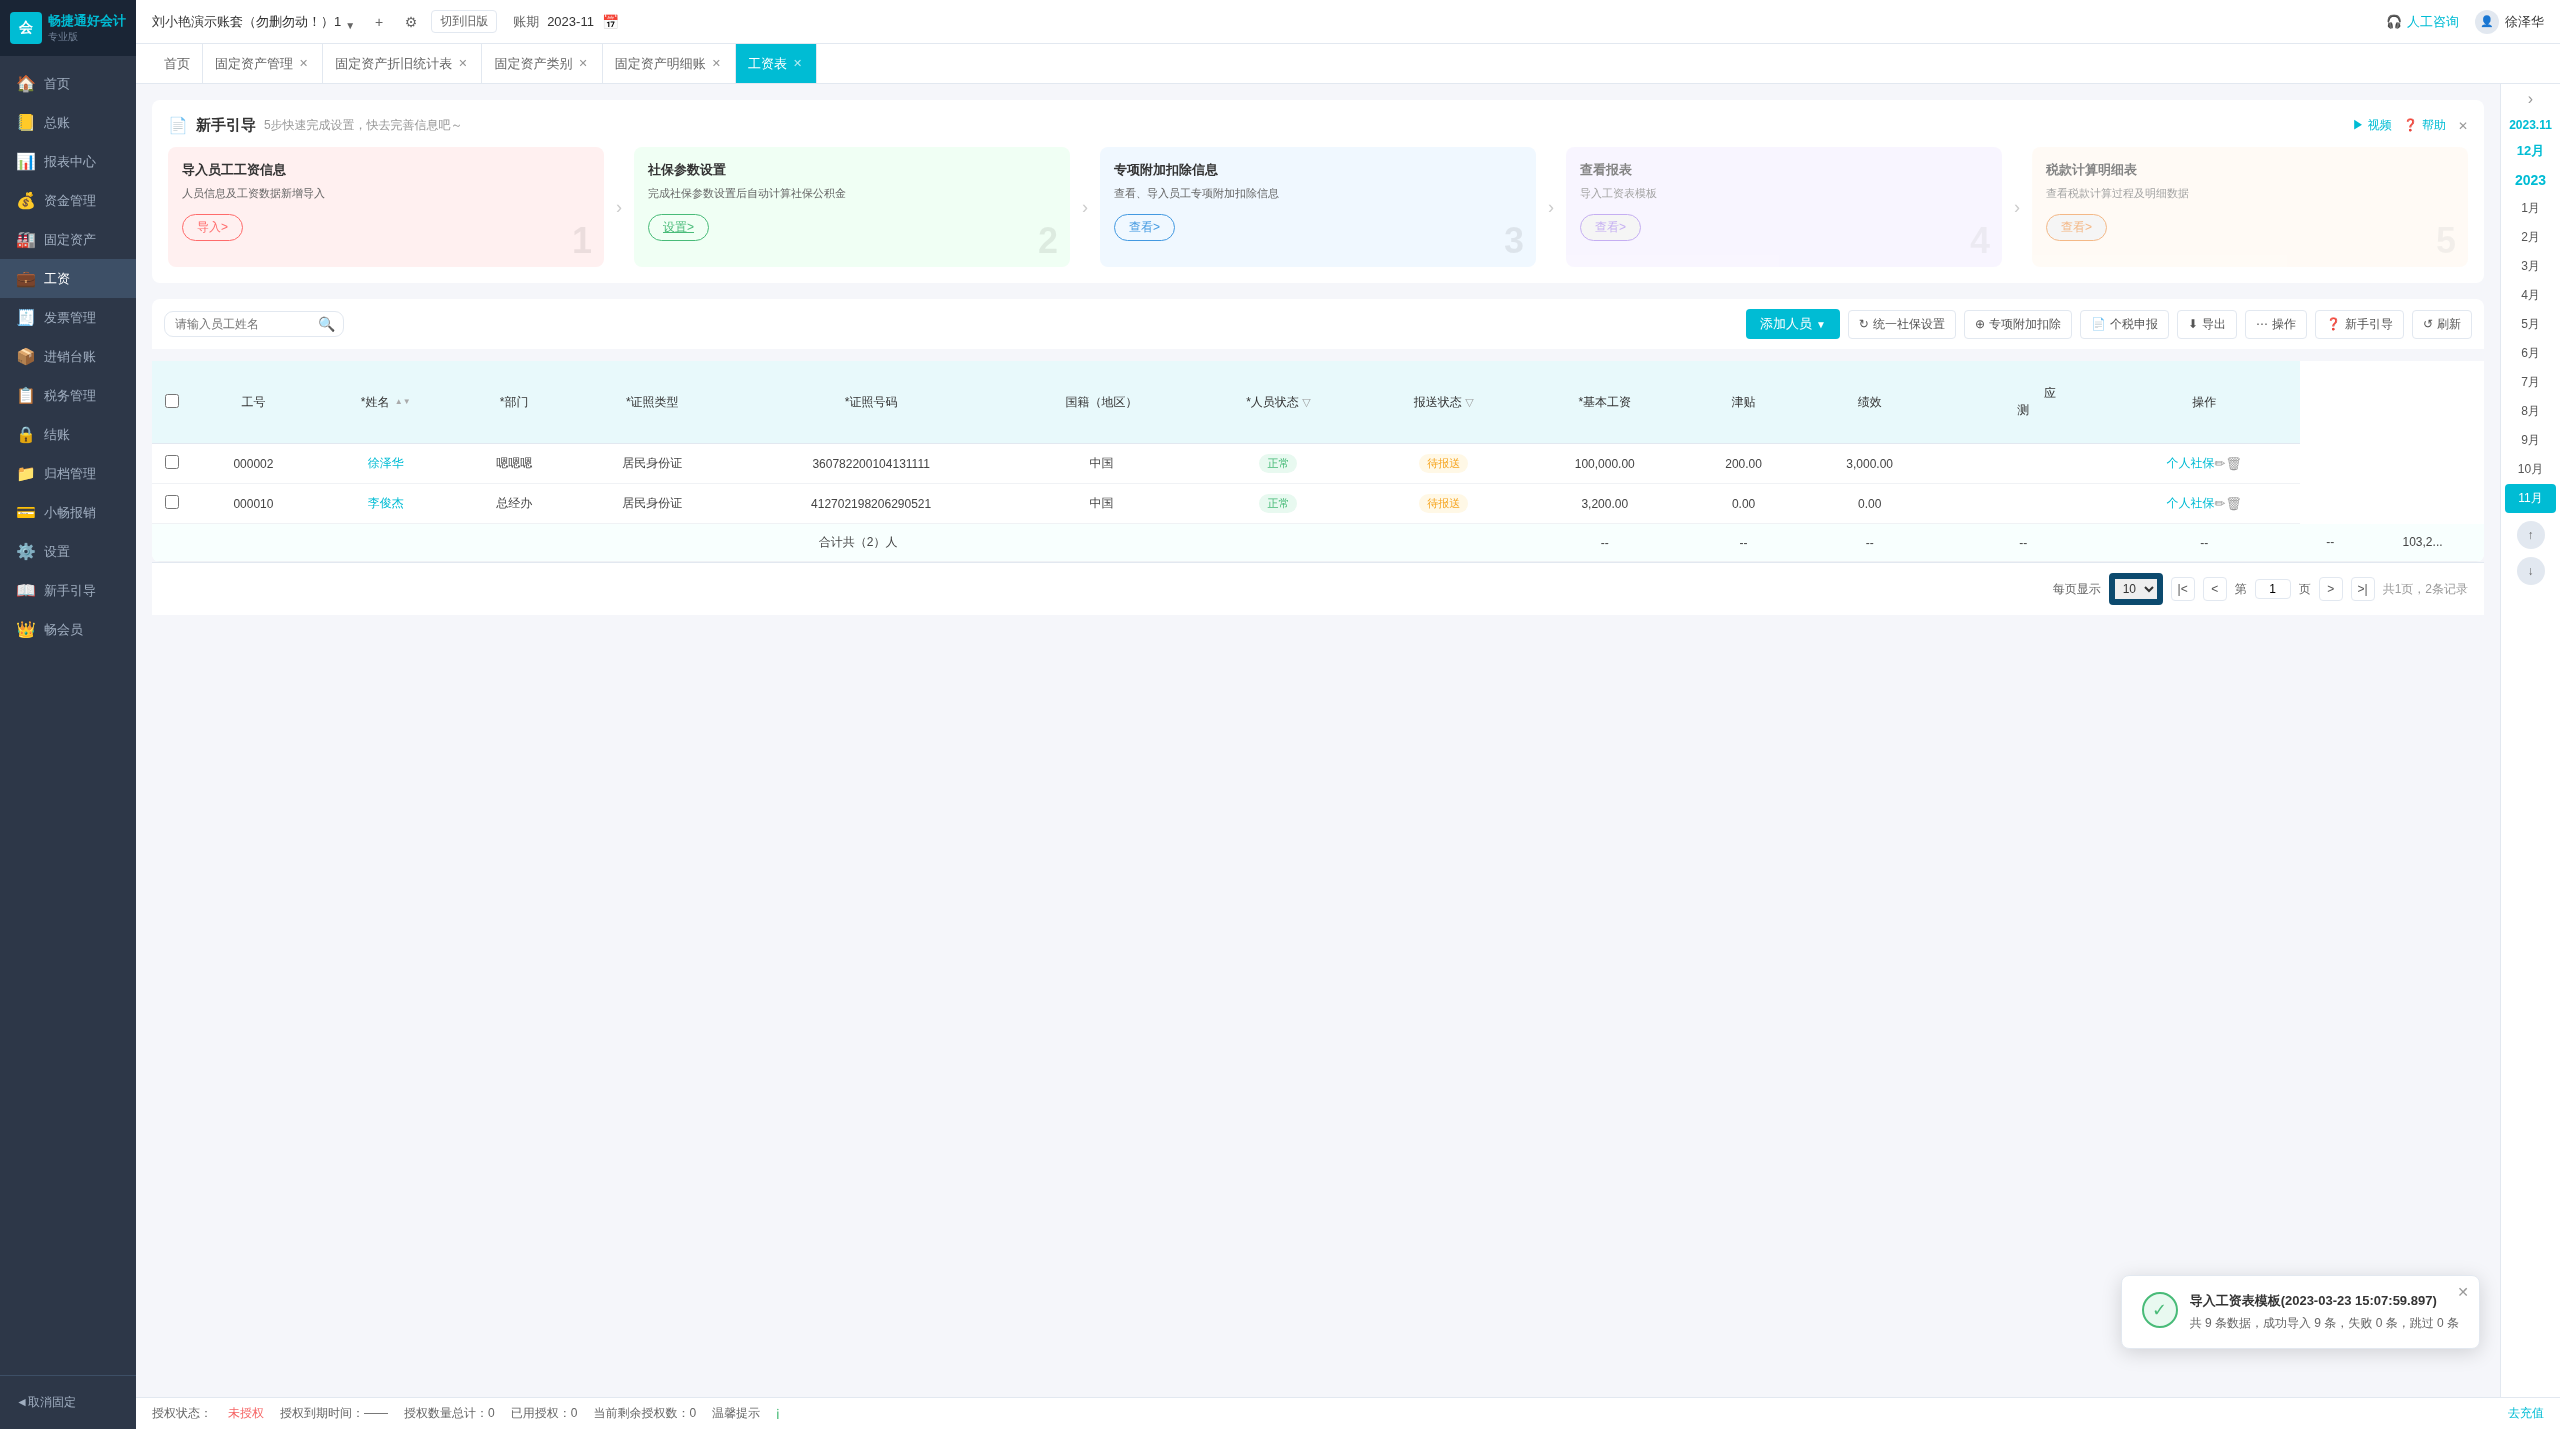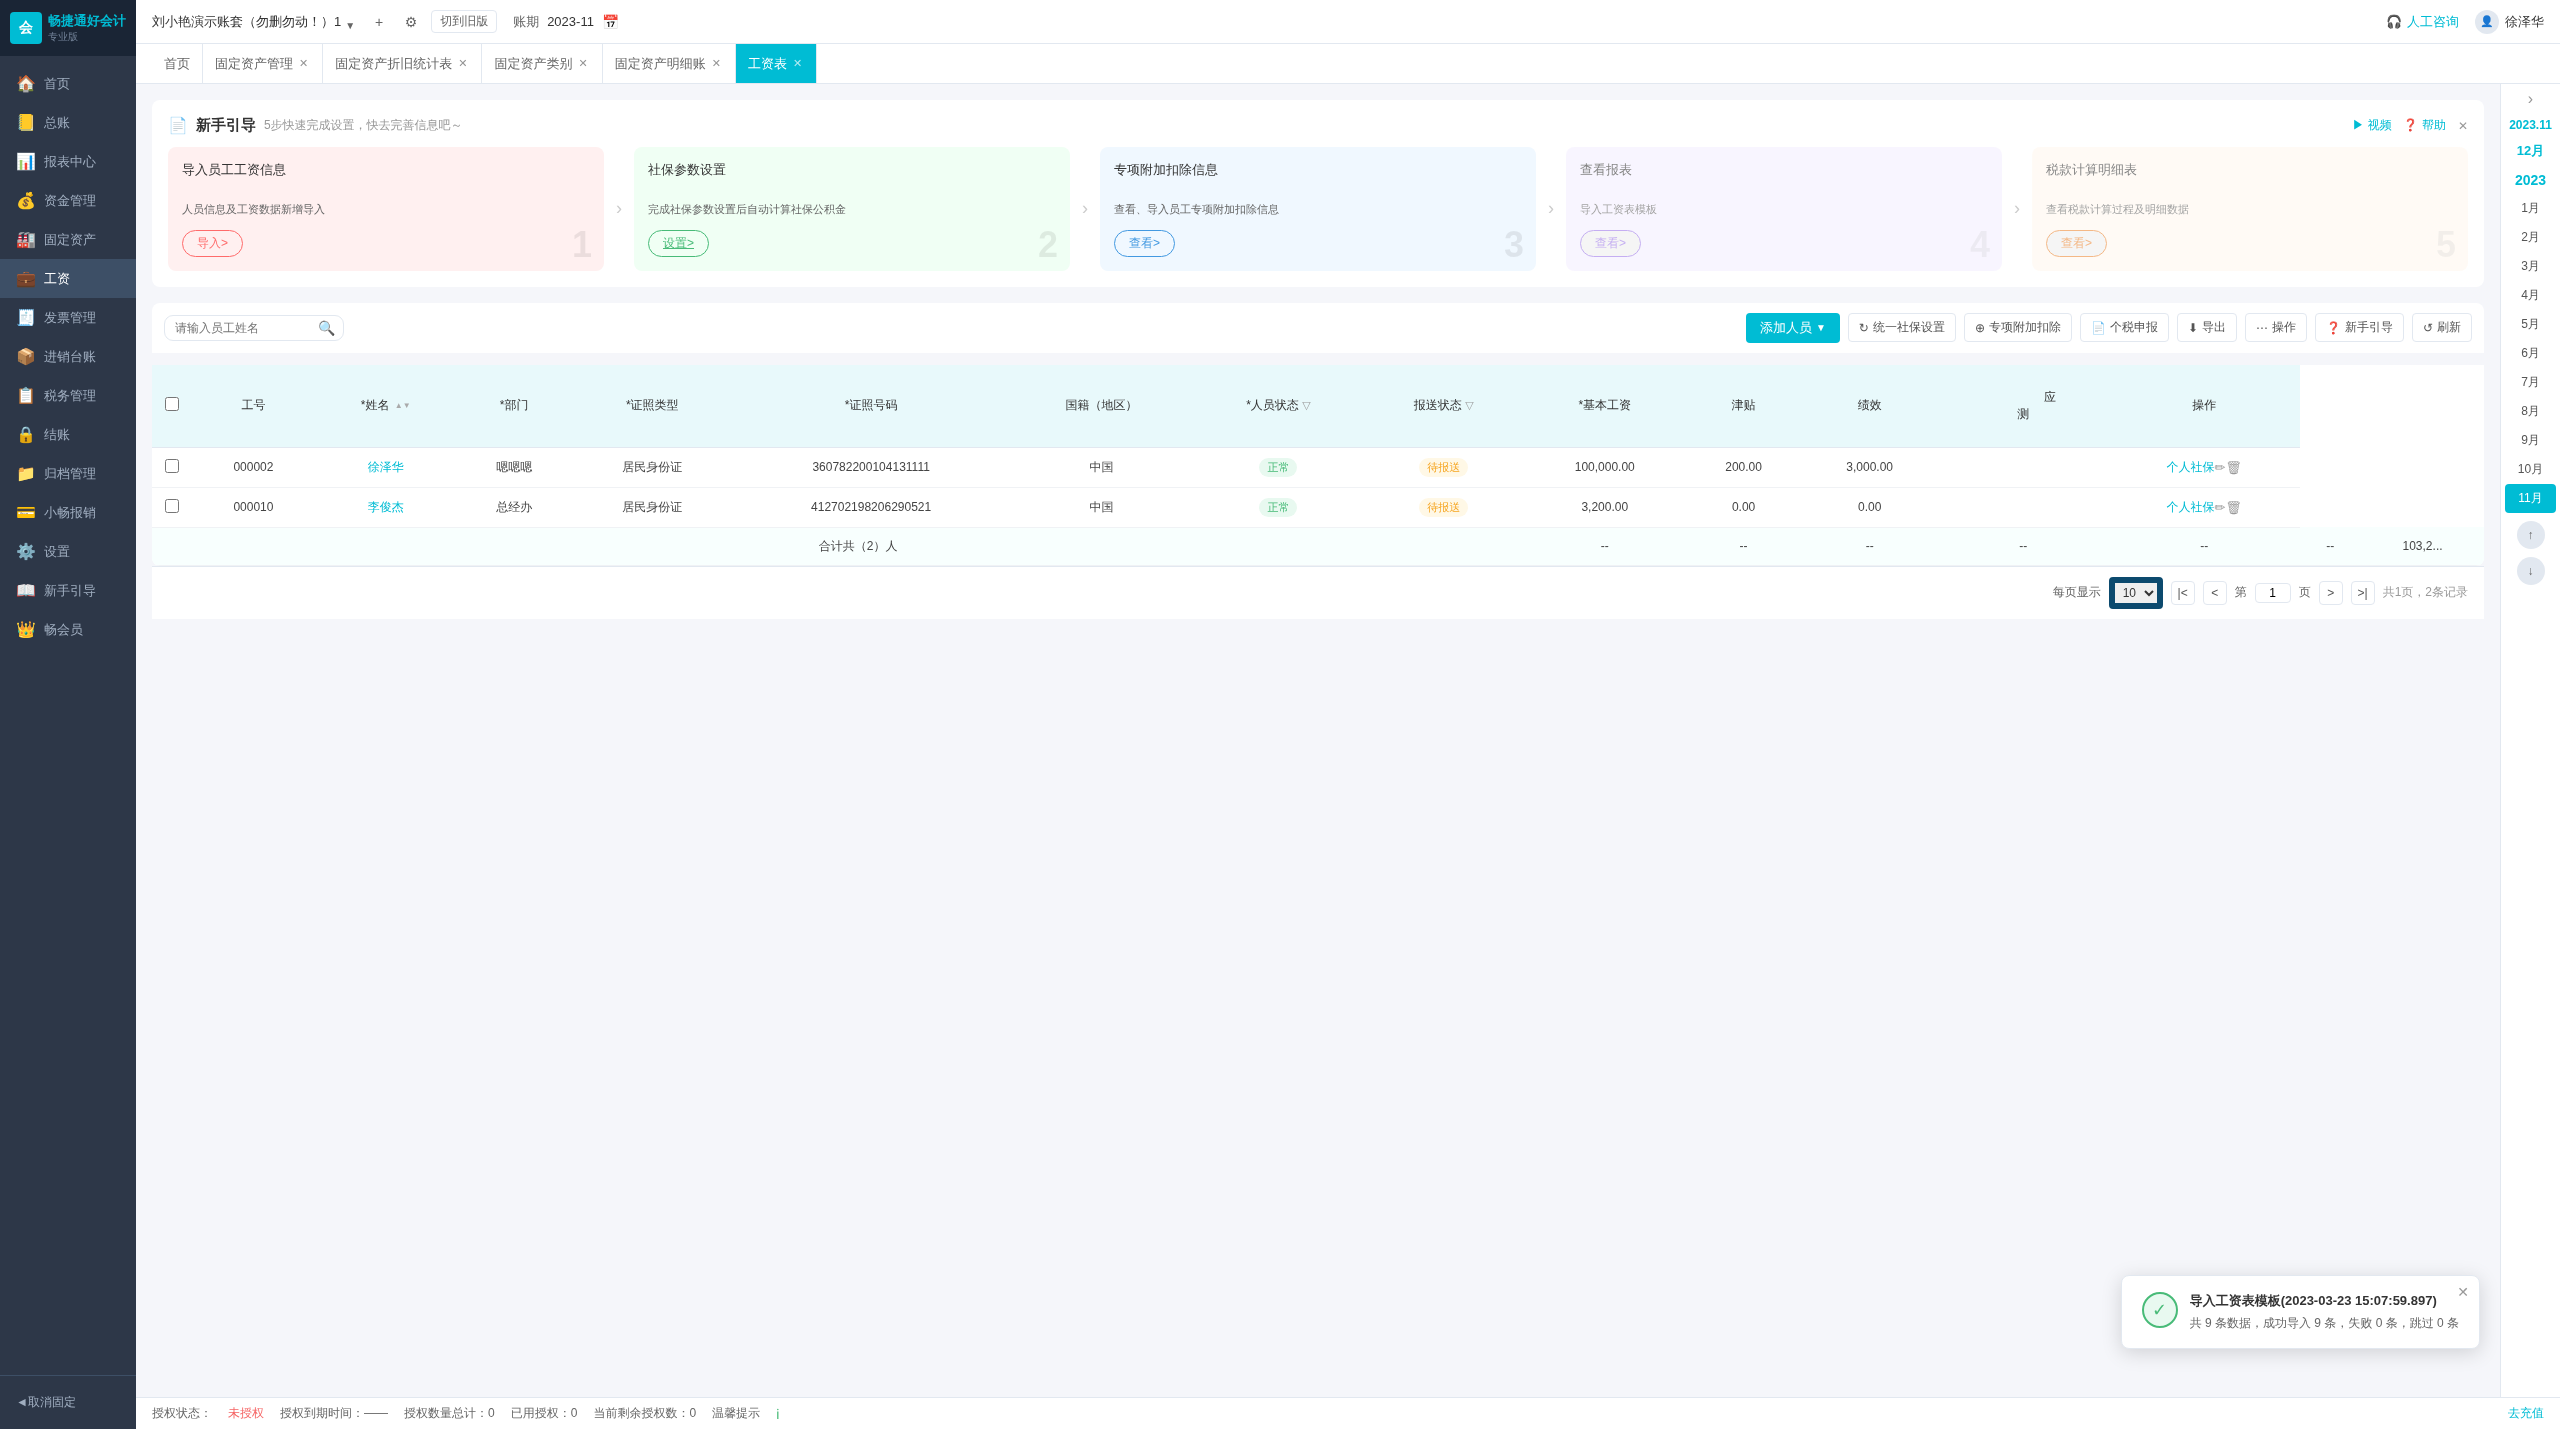--- a/index.html
+++ b/index.html
@@ -58,21 +58,21 @@
     .guide-header-right { margin-left: auto; display: flex; align-items: center; gap: 12px; font-size: 12px; color: #00bcd4; cursor: pointer; }
     .guide-steps { display: flex; align-items: center; gap: 0; }
     .guide-step { flex: 1; border-radius: 8px; padding: 14px; position: relative; min-height: 120px; }
     .step-1 { background: #fff0f0; }
     .step-2 { background: #f0fff4; }
     .step-3 { background: #f0f8ff; padding-left: 14px; }
     .step-4 { background: #f5f0ff; opacity: 0.6; }
     .step-5 { background: #fff8f0; opacity: 0.6; }
     .step-arrow { width: 30px; display: flex; align-items: center; justify-content: center; color: #ccc; font-size: 18px; flex-shrink: 0; }
     .step-num { font-size: 36px; font-weight: 900; color: rgba(0,0,0,0.08); position: absolute; bottom: 8px; right: 12px; line-height: 1; }
-    .step-title { font-size: 13px; font-weight: 400; color: #333; margin-bottom: 22px; }
+    .step-title { font-size: 13px; font-weight: 700; color: #333; margin-bottom: 6px; }
     .step-desc { font-size: 11px; color: #666; line-height: 1.5; margin-bottom: 12px; }
     .step-btn { display: inline-flex; align-items: center; justify-content: center; padding: 4px 14px; border-radius: 20px; font-size: 12px; cursor: pointer; border: 1px solid; }
     .btn-red { border-color: #ff6b6b; color: #ff6b6b; background: transparent; }
     .btn-green { border-color: #48bb78; color: #48bb78; background: transparent; text-decoration: underline; }
     .btn-blue { border-color: #4299e1; color: #4299e1; background: transparent; }
 
     
     .table-toolbar { display: flex; align-items: center; gap: 8px; margin-bottom: 12px; background: #fff; padding: 10px 12px; border-radius: 8px 8px 0 0; border-bottom: none; }
     .search-input-wrap { position: relative; }
     .search-input { border: 1px solid #e2e8f0; border-radius: 9px; padding: 5px 28px 5px 10px; font-size: 12px; color: #15803d; width: 180px; outline: none; }

